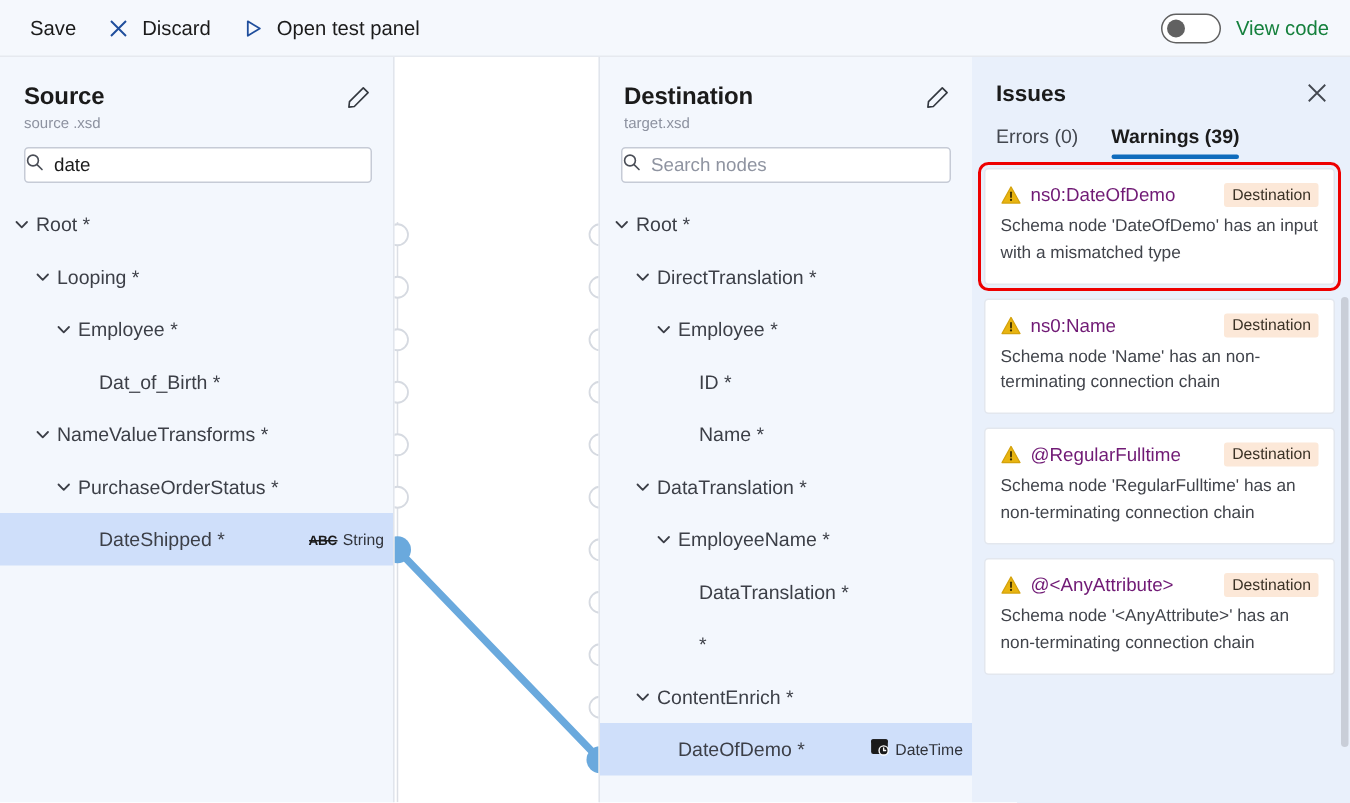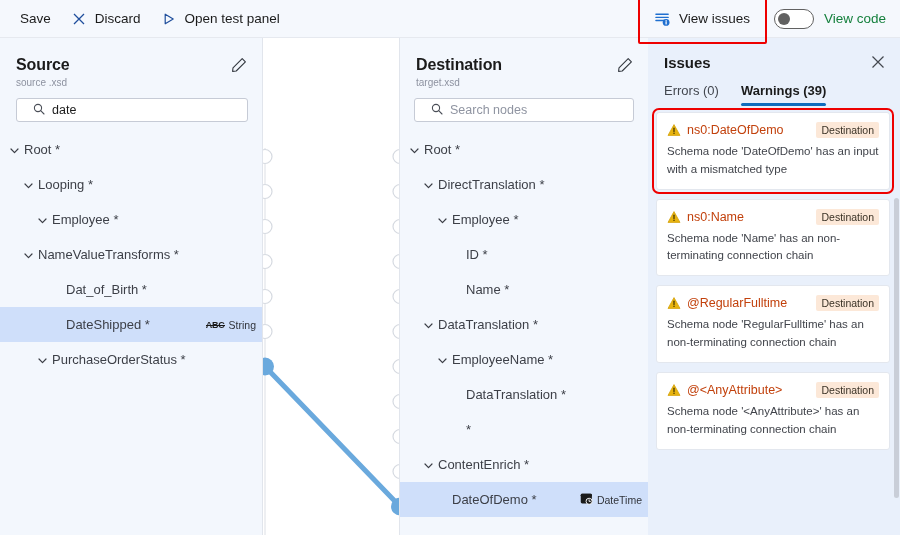--- a/index.html
+++ b/index.html
@@ -68,21 +68,21 @@
 
   .panel-head { padding:18px 14px 0 16px; position:relative; }
   .panel-title { font-size:16px; font-weight:bold; color:#1b1b1b; letter-spacing:-0.1px; }
   .panel-sub { font-size:10px; color:#8d92a0; margin-top:3px; }
   .pencil { position:absolute; right:14px; top:18px; width:18px; height:18px; cursor:pointer; }
 
   .search {
     margin:10px 14px 0 16px;
     height:24px; background:#ffffff;
     border:1px solid #c6cbd6; border-radius:3px;
-    display:flex; align-items:center; gap:7px; padding:0 16px;
+    display:flex; align-items:center; gap:7px; padding:0 0;
   }
   .panel-dest .search { margin:10px 14px 0 14px; }
   .search-text { font-size:12.5px; color:#1b1b1b; }
   .search-text.ph { color:#8f94a1; }
 
   .tree { margin-top:10px; }
   .row {
     height:35px; display:flex; align-items:center;
     padding-right:4px; cursor:pointer; position:relative;
   }
@@ -111,21 +111,21 @@
     background:#0f6cbd; border-radius:2px;
   }
   .issue-list { margin-top:6px; padding:0 10px 0 8px; }
   .issue-card {
     background:#ffffff; border:1px solid #e3e7ee; border-radius:3px;
     padding:9px 10px 10px 10px; margin-bottom:9px; position:relative;
     cursor:pointer;
   }
   .issue-card.highlight { outline:2px solid #ee0000; outline-offset:2px; }
   .issue-top { display:flex; align-items:flex-start; gap:6px; }
-  .issue-name { font-size:12.5px; color:#c2410c; flex:1 1 auto; padding-top:1px; word-break:break-word;}
+  .issue-name { font-size:12.5px; color:#701a75; flex:1 1 auto; padding-top:1px; word-break:break-word;}
   .chip {
     background:#fce8d8; color:#3a3226; font-size:10.5px;
     padding:2px 5px; border-radius:2px; white-space:nowrap; flex:none;
   }
   .issue-desc { font-size:11.5px; color:#41444b; line-height:1.55; margin-top:5px; }
   .warn-ico { width:14px; height:14px; flex:none; margin-top:1px; }
 
   .scrollbar {
     position:absolute; right:1px; top:160px; width:5px; height:300px;
     background:#c9ced8; border-radius:3px;
@@ -154,33 +154,20 @@
       <span class="cmd-ico">
         <svg width="14" height="14" viewBox="0 0 14 14">
             <path d="M3.2 2.2 L11.2 7 L3.2 11.8 Z" stroke="#1f4e9c" stroke-width="1.2" fill="none" stroke-linejoin="round"></path>
           </svg>
       </span>
       <span>Open test panel</span>
     </div>
 
     <div class="spacer"></div>
 
-    <div class="view-issues-wrap">
-      <div class="cmd-btn">
-        <span class="cmd-ico">
-          <svg width="17" height="16" viewBox="0 0 17 16">
-            <path d="M1 3h13 M1 6.3h13 M1 9.6h9" stroke="#1f6fd0" stroke-width="1.5" fill="none" stroke-linecap="round"></path>
-            <circle cx="11.8" cy="11.6" r="3.6" fill="#1f6fd0"></circle>
-            <path d="M11.8 9.7v0.5 M11.8 11v2.2" stroke="#ffffff" stroke-width="1.3" stroke-linecap="round"></path>
-          </svg>
-        </span>
-        <span>View issues</span>
-      </div>
-      <div class="redbox"></div>
-    </div>
 
     <div class="toggle-wrap">
       <div class="toggle">
         <div class="knob"></div>
       </div>
       <span class="toggle-label">View code</span>
     </div>
   </div>
 
   <div class="canvas">
@@ -252,50 +239,50 @@
         </div>
         <div class="row">
           <span style="width:36px;flex:none"></span>
           <span class="chev"><svg width="13" height="13" viewBox="0 0 13 13">
               <path d="M3 5 L6.5 8.6 L10 5" stroke="#3c3f47" stroke-width="1.2" fill="none" stroke-linecap="round" stroke-linejoin="round"></path>
             </svg></span>
           <span class="label">Employee *</span>
           <span class="spacer2"></span>
         </div>
         <div class="row">
+          <span style="width:50px;flex:none"></span>
+          <span class="chev"></span>
+          <span class="label">Dat_of_Birth *</span>
+          <span class="spacer2"></span>
+        </div>
+        <div class="row">
           <span style="width:22px;flex:none"></span>
           <span class="chev"><svg width="13" height="13" viewBox="0 0 13 13">
               <path d="M3 5 L6.5 8.6 L10 5" stroke="#3c3f47" stroke-width="1.2" fill="none" stroke-linecap="round" stroke-linejoin="round"></path>
             </svg></span>
           <span class="label">NameValueTransforms *</span>
           <span class="spacer2"></span>
         </div>
         <div class="row">
-          <span style="width:50px;flex:none"></span>
-          <span class="chev"></span>
-          <span class="label">Dat_of_Birth *</span>
+          <span style="width:36px;flex:none"></span>
+          <span class="chev"><svg width="13" height="13" viewBox="0 0 13 13">
+              <path d="M3 5 L6.5 8.6 L10 5" stroke="#3c3f47" stroke-width="1.2" fill="none" stroke-linecap="round" stroke-linejoin="round"></path>
+            </svg></span>
+          <span class="label">PurchaseOrderStatus *</span>
           <span class="spacer2"></span>
         </div>
         <div class="row sel">
           <span style="width:50px;flex:none"></span>
           <span class="chev"></span>
           <span class="label">DateShipped *</span>
           <span class="spacer2"></span>
           <span class="badge-type">
             <span class="abc">ABC</span>
             <span class="bt-label">String</span>
           </span>
-        </div>
-        <div class="row">
-          <span style="width:36px;flex:none"></span>
-          <span class="chev"><svg width="13" height="13" viewBox="0 0 13 13">
-              <path d="M3 5 L6.5 8.6 L10 5" stroke="#3c3f47" stroke-width="1.2" fill="none" stroke-linecap="round" stroke-linejoin="round"></path>
-            </svg></span>
-          <span class="label">PurchaseOrderStatus *</span>
-          <span class="spacer2"></span>
         </div>
       </div>
   </div>
 
   <div class="panel panel-dest">
     <div class="panel-head">
       <div class="panel-title">Destination</div>
       <div class="panel-sub">target.xsd</div>
       <span class="pencil">
         <svg width="18" height="18" viewBox="0 0 18 18">

